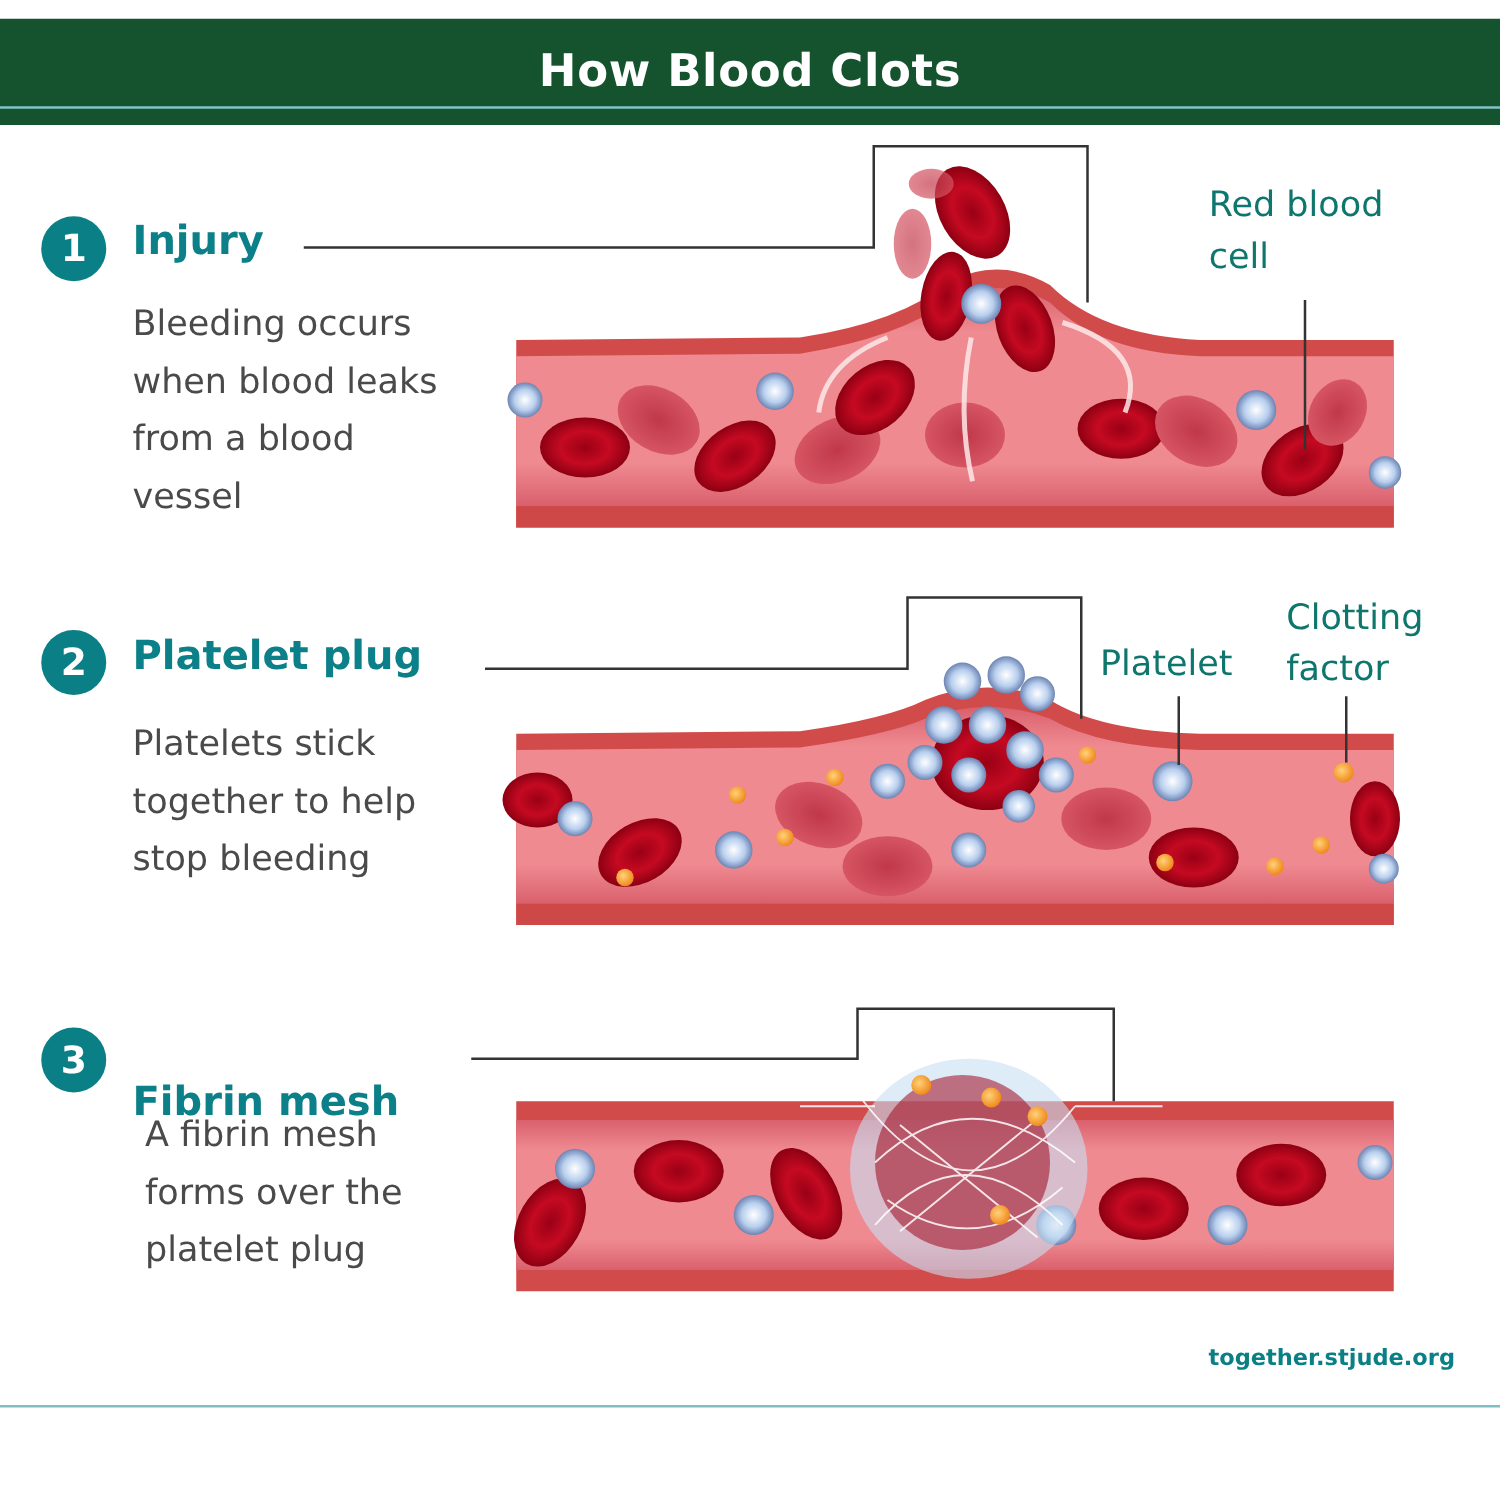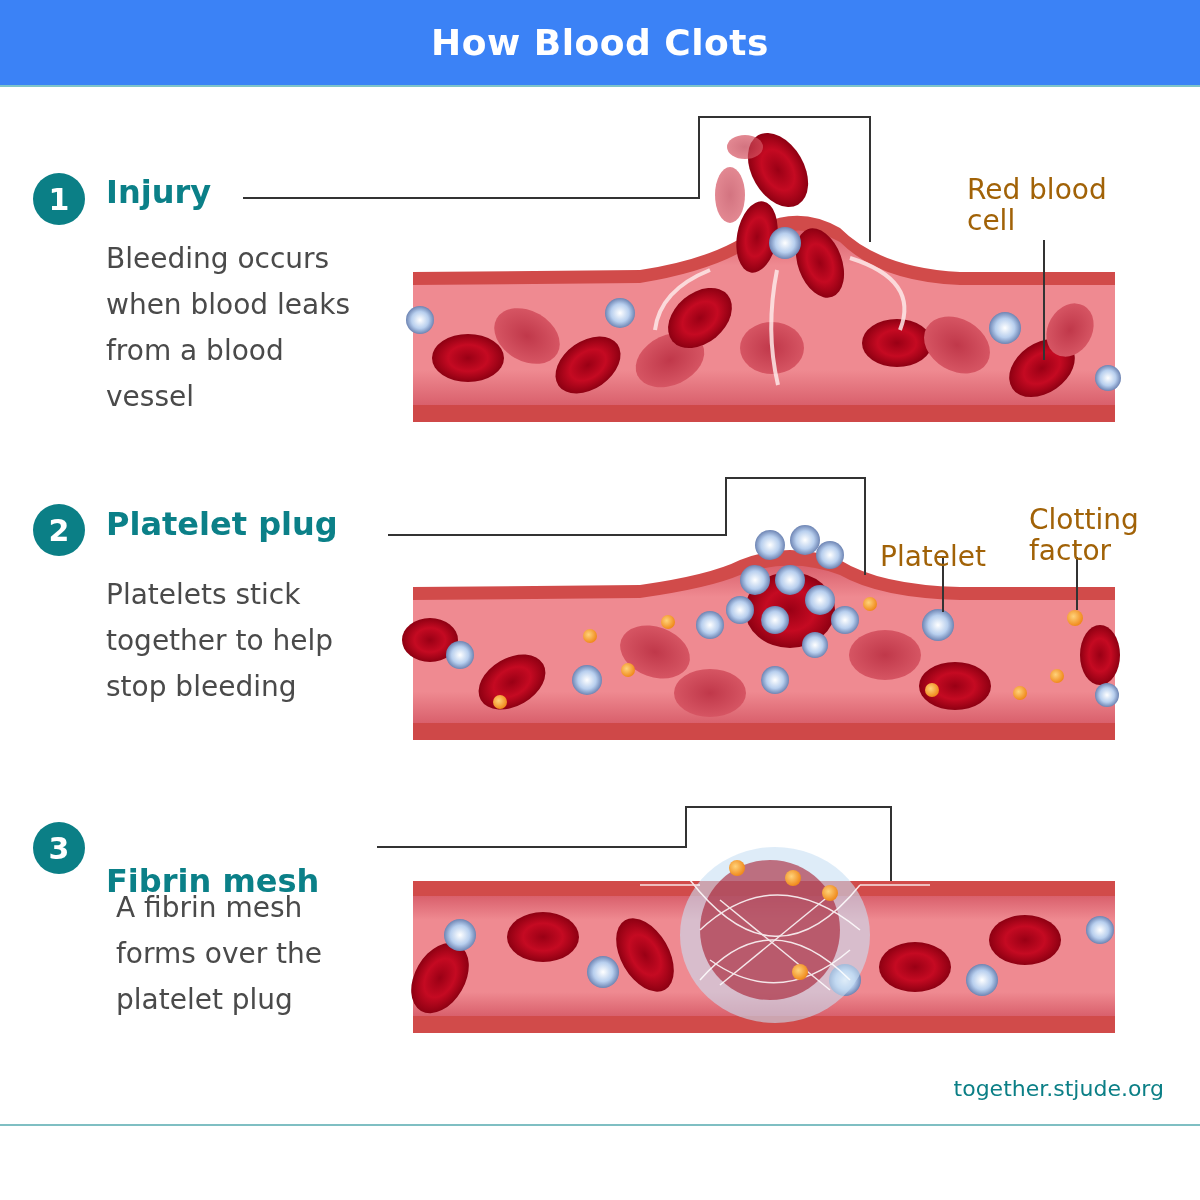--- a/index.html
+++ b/index.html
@@ -1,24 +1,24 @@
 <!DOCTYPE html>
 <html><head>
 <meta charset="utf-8">
 <style>
   html,body{margin:0;padding:0;}
   body{width:1200px;height:1200px;background:#ffffff;position:relative;overflow:hidden;font-family:"DejaVu Sans","Liberation Sans",sans-serif;}
-  .header{position:absolute;left:0;top:0;width:1200px;height:85px;background:#3b82f6;display:flex;align-items:center;justify-content:center;}
+  .header{position:absolute;left:0;top:15px;width:1200px;height:85px;background:#14532d;display:flex;align-items:center;justify-content:center;}
   .header-strip{position:absolute;left:0;top:85px;width:1200px;height:2px;background:#7fc4c8;}
   .title{color:#ffffff;font-size:36px;font-weight:bold;letter-spacing:0.5px;}
   .step-num{position:absolute;width:52px;height:52px;border-radius:50%;background:#0b7f86;color:#fff;font-weight:bold;font-size:30px;display:flex;align-items:center;justify-content:center;}
   .step-title{position:absolute;color:#0b8088;font-size:32px;font-weight:bold;white-space:nowrap;}
   .step-desc{position:absolute;color:#4a4a4a;font-size:28px;line-height:46px;width:300px;}
-  .label{position:absolute;color:#a16207;font-size:28px;line-height:31px;white-space:nowrap;margin-top:31px;}
-  .footer-link{position:absolute;right:36px;top:1076px;color:#0b7f86;font-size:22px;font-weight:normal;}
+  .label{position:absolute;color:#0f766e;font-size:28px;line-height:41px;white-space:nowrap;}
+  .footer-link{position:absolute;right:36px;top:1076px;color:#0b7f86;font-size:18px;font-weight:bold;}
   .footer-line{position:absolute;left:0;top:1124px;width:1200px;height:2px;background:#7fbfc3;}
   svg.illus{position:absolute;left:0;top:0;}
 </style>
 </head>
 <body>
 
 <div class="header">
   <span class="title">How Blood Clots</span>
 </div>
 <div class="header-strip"></div>

